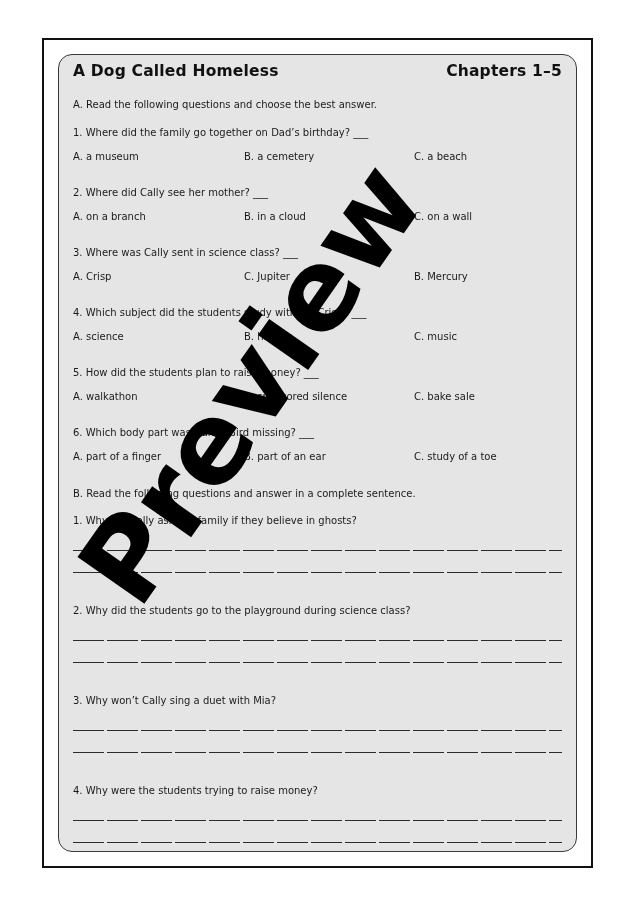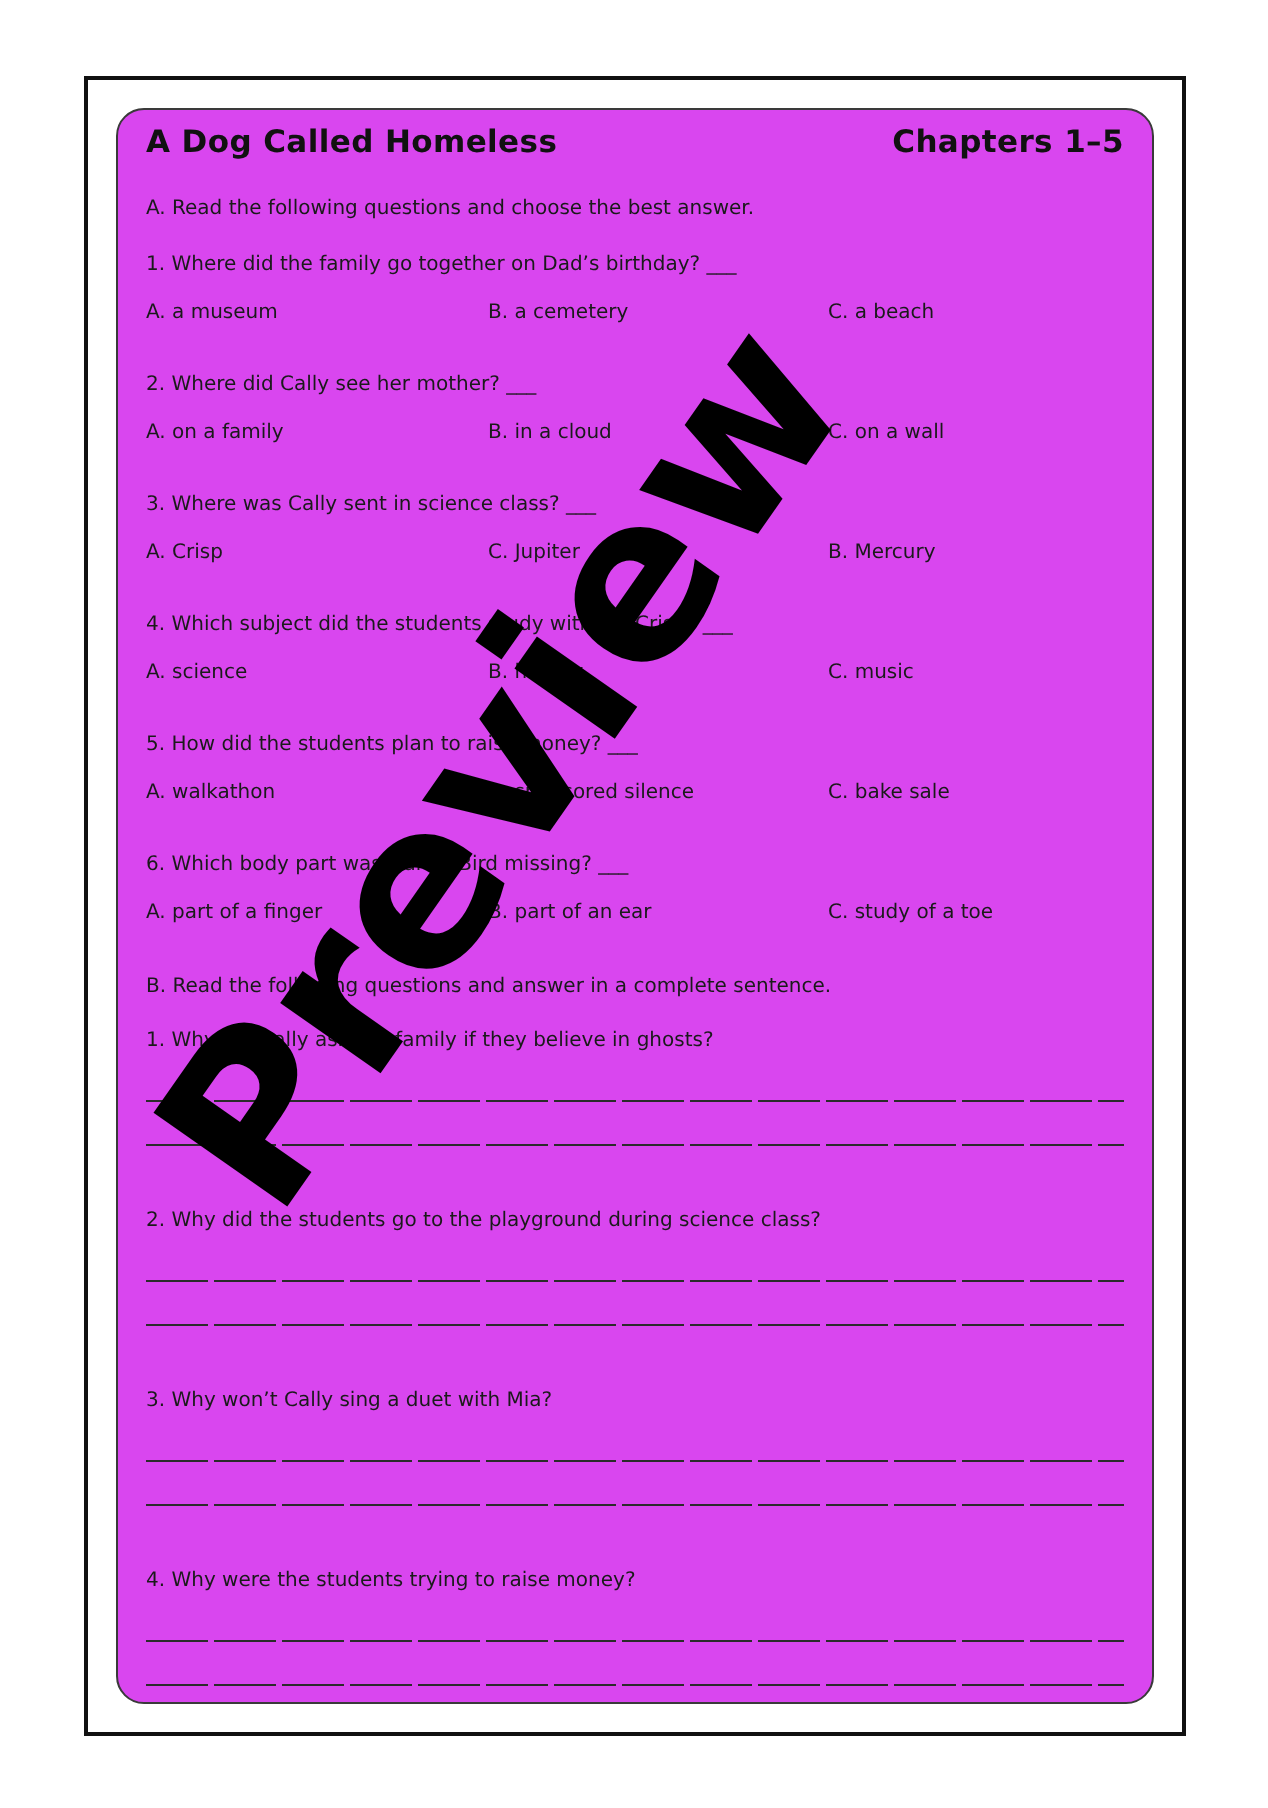--- a/index.html
+++ b/index.html
@@ -18,21 +18,21 @@
     width: 551px; height: 830px;
     border: 2px solid #111;
     background: #fff;
   }
   .inner-frame {
     position: absolute;
     left: 58px; top: 54px;
     width: 519px; height: 798px;
     border: 1px solid #3a3a3a;
     border-radius: 14px;
-    background: #d946ef;
+    background: #e5e5e5;
     padding: 5px 14px 0 14px;
     overflow: hidden;
   }
 
   .ws-header {
     display: flex;
     justify-content: space-between;
     align-items: baseline;
     margin-top: 2px;
   }
@@ -100,21 +100,21 @@
 
     <div class="txt mc-q first">1. Where did the family go together on Dad’s birthday? ___</div>
     <div class="opts">
       <span class="txt">A. a museum</span>
       <span class="txt">B. a cemetery</span>
       <span class="txt">C. a beach</span>
     </div>
 
     <div class="txt mc-q">2. Where did Cally see her mother? ___</div>
     <div class="opts">
-      <span class="txt">A. on a family</span>
+      <span class="txt">A. on a branch</span>
       <span class="txt">B. in a cloud</span>
       <span class="txt">C. on a wall</span>
     </div>
 
     <div class="txt mc-q">3. Where was Cally sent in science class? ___</div>
     <div class="opts">
       <span class="txt">A. Crisp</span>
       <span class="txt">C. Jupiter</span>
       <span class="txt">B. Mercury</span>
     </div>

